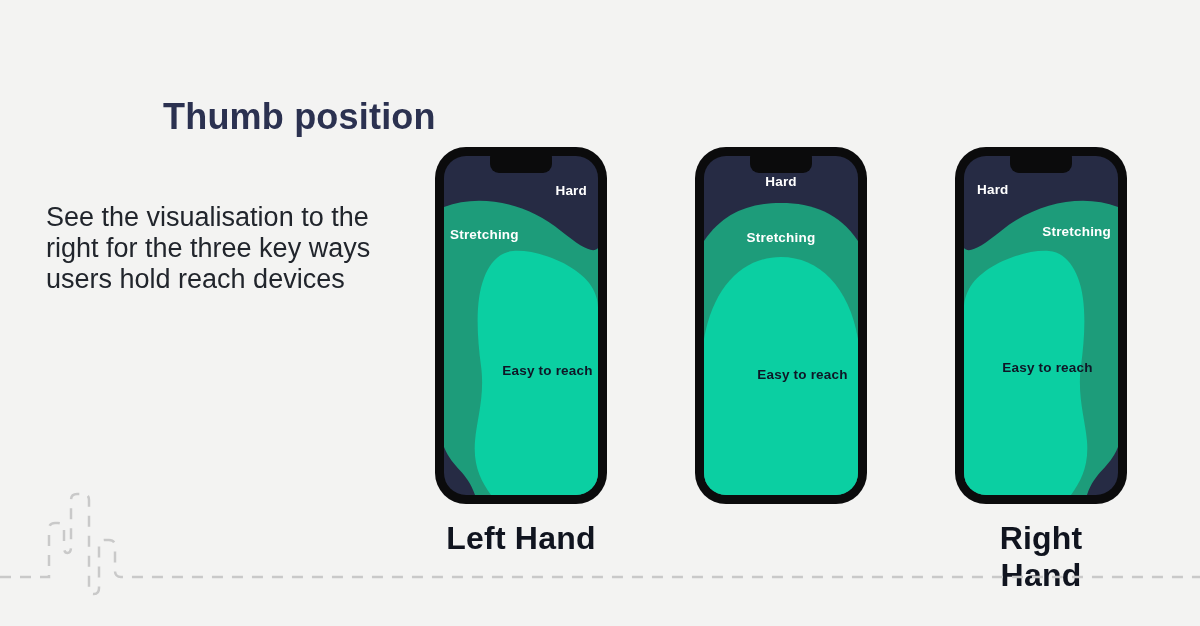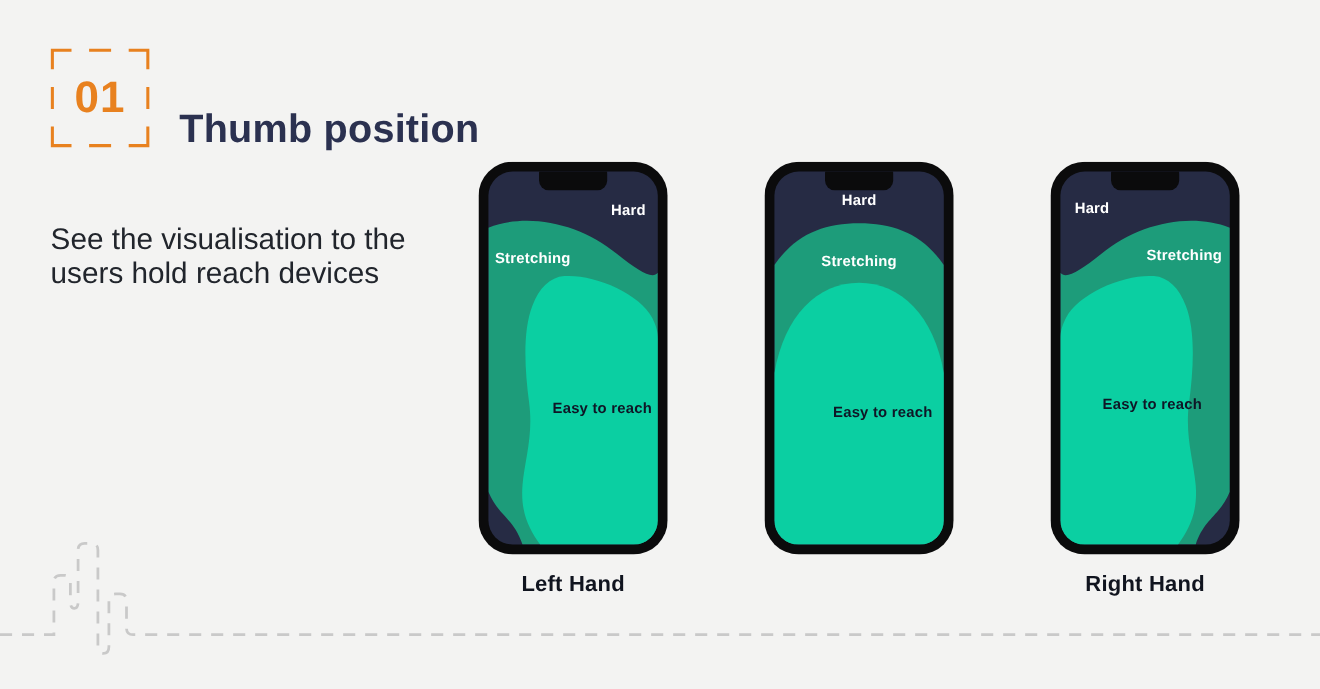--- a/index.html
+++ b/index.html
@@ -60,45 +60,40 @@
   #phone-combined .zone-hard       { top: 27px;  left: 0; right: 0; text-align: center; }
   #phone-combined .zone-stretching { top: 83px;  left: 0; right: 0; text-align: center; }
   #phone-combined .zone-easy       { top: 220px; left: 0; right: 0; text-align: center; }
 
   #phone-right .zone-hard       { top: 35px; left: 22px; }
   #phone-right .zone-stretching { top: 77px; right: 16px; }
   #phone-right .zone-easy       { top: 213px; left: 0; right: 30px; text-align: center; }
 
   .phone-label {
     margin-top: 16px; text-align: center;
-    font-size: 20px; font-weight: bold; color: #10141f;
+    font-size: 32px; font-weight: bold; color: #10141f;
     letter-spacing: 0.2px;
   }
 
   
   .pulse {
     position: absolute; left: 0; top: 488px;
     width: 1200px; height: 130px; pointer-events: none;
   }
 </style>
 </head>
 <body>
 
 <div class="stage">
 
-  <div class="number-frame">
-    <svg width="90" height="90" viewBox="0 0 90 90">
-      <path d="M1.5,19 L1.5,1.5 L19,1.5 M35,1.5 H55 M71,1.5 H88.5 V19 M88.5,35 V55 M88.5,71 V88.5 H71 M55,88.5 H35 M19,88.5 H1.5 V71 M1.5,55 V35" fill="none" stroke="#e8811f" stroke-width="3"></path>
-    </svg>
-    <span class="number">01</span>
-  </div>
   <div class="page-title">Thumb position</div>
 
   <div class="intro">
     <span>See the visualisation to the</span>
+    <span>right for the three key ways</span>
     <span>users hold reach devices</span>
   </div>
 
   <div class="phone-card" id="phone-left">
     <div class="phone">
       <svg width="172" height="357" viewBox="0 0 172 357">
         <defs>
           <clipPath id="scrL">
               <rect x="9" y="9" width="154" height="339" rx="22"></rect>
             </clipPath>

